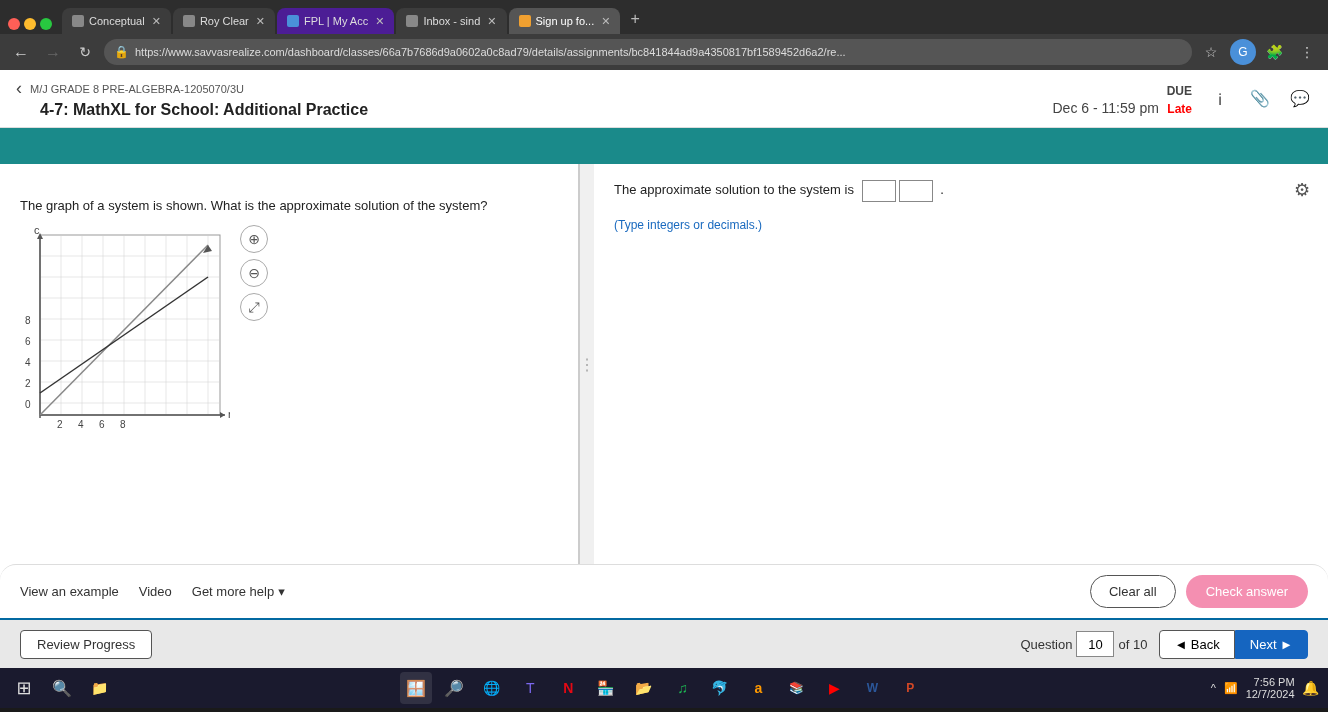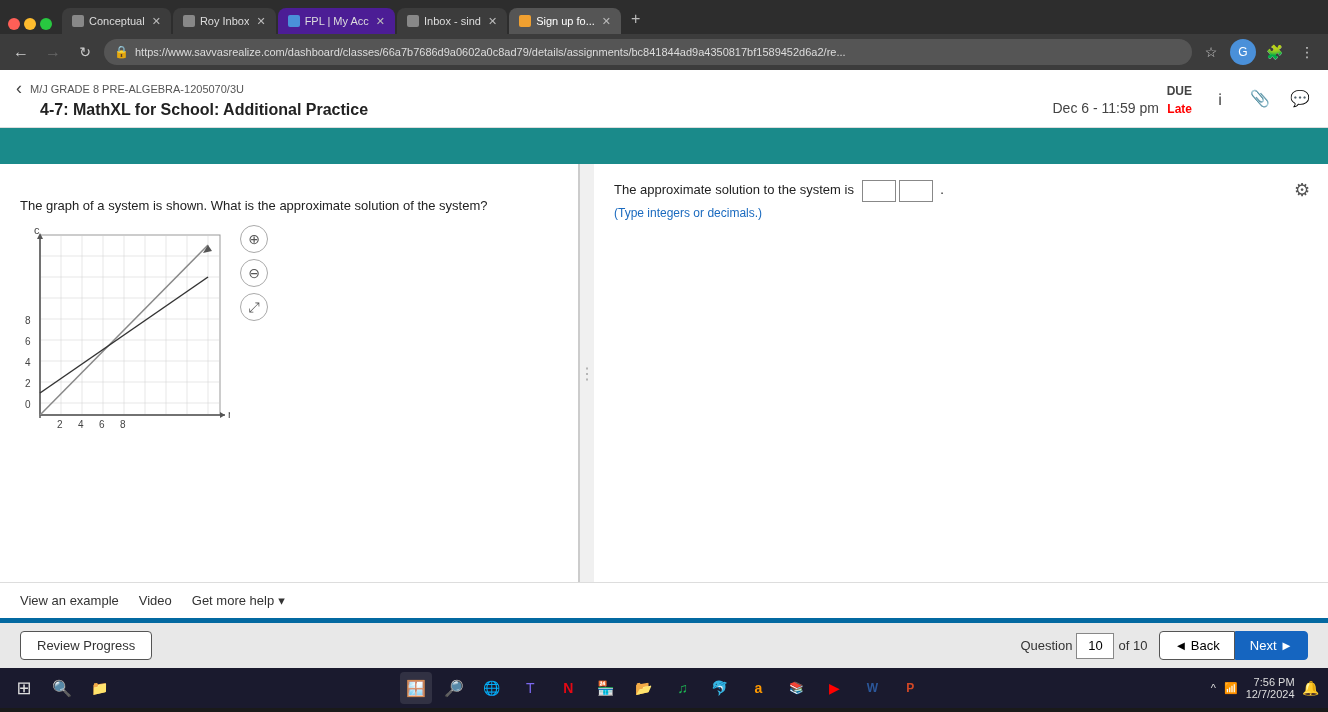--- a/index.html
+++ b/index.html
@@ -16,21 +16,21 @@
       <div style="width:12px;height:12px;border-radius:50%;background:#febc2e;"></div>
       <div style="width:12px;height:12px;border-radius:50%;background:#28c840;"></div>
     </div>
     <div style="display:flex;align-items:center;height:26px;padding:0 10px;background:#3c3c3c;border-radius:8px 8px 0 0;font-size:11px;color:#ddd;gap:5px;max-width:140px;">
       <span style="width:12px;height:12px;background:#888;border-radius:2px;flex-shrink:0;"></span>
       <span style="overflow:hidden;text-overflow:ellipsis;white-space:nowrap;">Conceptual</span>
       <span style="margin-left:2px;color:#bbb;font-size:11px;">✕</span>
     </div>
     <div style="display:flex;align-items:center;height:26px;padding:0 10px;background:#3c3c3c;border-radius:8px 8px 0 0;font-size:11px;color:#ddd;gap:5px;max-width:130px;">
       <span style="width:12px;height:12px;background:#888;border-radius:2px;flex-shrink:0;"></span>
-      <span style="overflow:hidden;text-overflow:ellipsis;white-space:nowrap;">Roy Inbox</span>
+      <span style="overflow:hidden;text-overflow:ellipsis;white-space:nowrap;">Roy Clear</span>
       <span style="margin-left:2px;color:#bbb;font-size:11px;">✕</span>
     </div>
     <div style="display:flex;align-items:center;height:26px;padding:4px 10px;background:#4c1d95;border-radius:8px 8px 0 0;font-size:11px;color:#ddd;gap:5px;max-width:130px;">
       <span style="width:12px;height:12px;background:#4a90d9;border-radius:2px;flex-shrink:0;"></span>
       <span style="overflow:hidden;text-overflow:ellipsis;white-space:nowrap;">FPL | My Acc</span>
       <span style="margin-left:2px;color:#bbb;font-size:11px;">✕</span>
     </div>
     <div style="display:flex;align-items:center;height:26px;padding:0 10px;background:#3c3c3c;border-radius:8px 8px 0 0;font-size:11px;color:#ddd;gap:5px;max-width:130px;">
       <span style="width:12px;height:12px;background:#888;border-radius:2px;flex-shrink:0;"></span>
       <span style="overflow:hidden;text-overflow:ellipsis;white-space:nowrap;">Inbox - sind</span>
@@ -151,46 +151,50 @@
           <div style="width:28px;height:28px;border:1.5px solid #aaa;border-radius:50%;background:#fff;display:flex;align-items:center;justify-content:center;cursor:pointer;font-size:14px;color:#555;">⊕</div>
           <div style="width:28px;height:28px;border:1.5px solid #aaa;border-radius:50%;background:#fff;display:flex;align-items:center;justify-content:center;cursor:pointer;font-size:14px;color:#555;">⊖</div>
           <div style="width:28px;height:28px;border:1.5px solid #aaa;border-radius:50%;background:#fff;display:flex;align-items:center;justify-content:center;cursor:pointer;font-size:14px;color:#555;">⤢</div>
         </div>
       </div>
     </div>
 
     <div style="width:14px;background:#f0f0f0;display:flex;align-items:center;justify-content:center;cursor:col-resize;color:#aaa;font-size:16px;">⋮</div>
 
     <div style="flex:1;padding:16px 20px;position:relative;">
-      <p style="font-size:13px;color:#222;margin-bottom:4px;">
+      <p style="font-size:13px;color:#222;margin-bottom:16px;">
         <span>The approximate solution to the system is</span>
         <span style="display:inline-flex;gap:3px;margin:0 4px;vertical-align:middle;">
           <input type="text" style="width: 34px; height: 22px; border: 1.5px solid rgb(136, 136, 136); text-align: center; font-size: 12px;">
           <input type="text" style="width: 34px; height: 22px; border: 1.5px solid rgb(136, 136, 136); text-align: center; font-size: 12px;">
         </span>
         <span>.</span>
       </p>
       <p style="font-size:12px;color:#1a6abf;">(Type integers or decimals.)</p>
 
       <div style="position:absolute;top:10px;right:10px;width:32px;height:32px;display:flex;align-items:center;justify-content:center;cursor:pointer;color:#555;font-size:18px;">⚙</div>
     </div>
   </div>
 
-  <div style="background:#fff;border-top:1px solid #ddd;padding:10px 20px;display:flex;align-items:center;justify-content:space-between;">
+  <div style="background:#fff;border-top:1px solid #ddd;padding:10px 20px;display:flex;align-items:center;justify-content:space-between;border-radius:16px;">
     <div style="display:flex;gap:20px;align-items:center;">
       <a style="font-size:13px;color:#333;cursor:pointer;text-decoration:none;">View an example</a>
       <a style="font-size:13px;color:#333;cursor:pointer;text-decoration:none;">Video</a>
       <div style="display:flex;align-items:center;gap:4px;font-size:13px;color:#333;cursor:pointer;">
         <span>Get more help</span>
         <span>▾</span>
       </div>
     </div>
-  </div>
-
-  <div style="background:#e8e8e8;border-top:5px solid #0369a1;padding:8px 20px;display:flex;align-items:center;justify-content:space-between;height:50px;">
+    <div style="display:flex;gap:10px;">
+      <button style="padding:8px 18px;border:1.5px solid #555;border-radius:20px;background:#fff;font-size:13px;cursor:pointer;color:#333;">Clear all</button>
+      <button style="padding:8px 20px;border:none;border-radius:20px;background:#f48fb1;font-size:13px;cursor:pointer;color:#fff;font-weight:500;">Check answer</button>
+    </div>
+  </div>
+
+  <div style="background:#e8e8e8;border-top:2px solid #0369a1;padding:8px 20px;display:flex;align-items:center;justify-content:space-between;height:50px;">
     <button style="padding:6px 16px;border:1.5px solid #555;border-radius:4px;background:#fff;font-size:13px;cursor:pointer;color:#333;">Review Progress</button>
     <div style="display:flex;align-items:center;gap:4px;font-size:13px;color:#333;">
       <span>Question</span>
       <input type="text" value="10" style="width: 38px; height: 26px; border: 1.5px solid rgb(136, 136, 136); text-align: center; font-size: 13px;">
       <span>of 10</span>
       <div style="display:flex;gap:0;margin-left:8px;">
         <button style="padding:6px 14px;border:1.5px solid #555;border-radius:4px 0 0 4px;background:#fff;font-size:13px;cursor:pointer;display:flex;align-items:center;gap:4px;">◄ Back</button>
         <button style="padding:6px 14px;border:1.5px solid #1565c0;border-radius:0 4px 4px 0;background:#1565c0;color:#fff;font-size:13px;cursor:pointer;display:flex;align-items:center;gap:4px;">Next ►</button>
       </div>
     </div>

